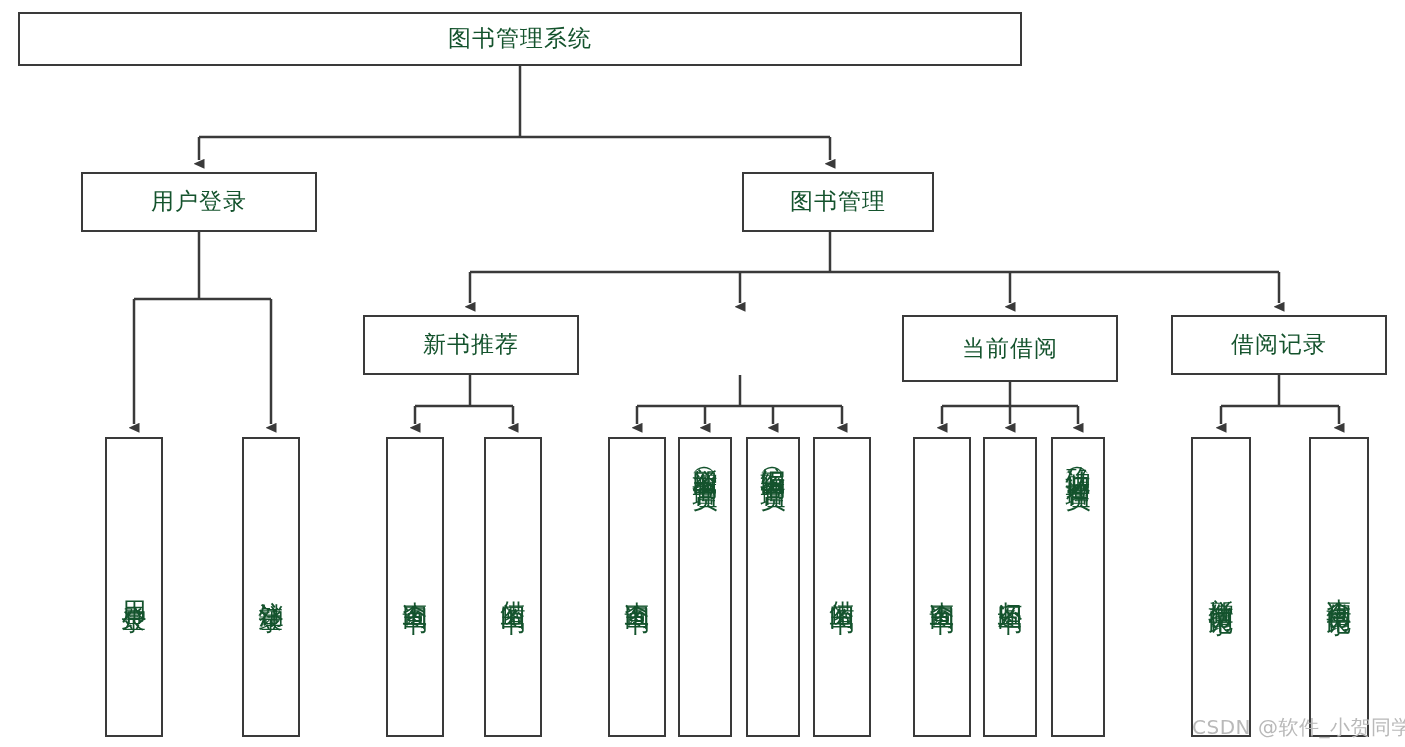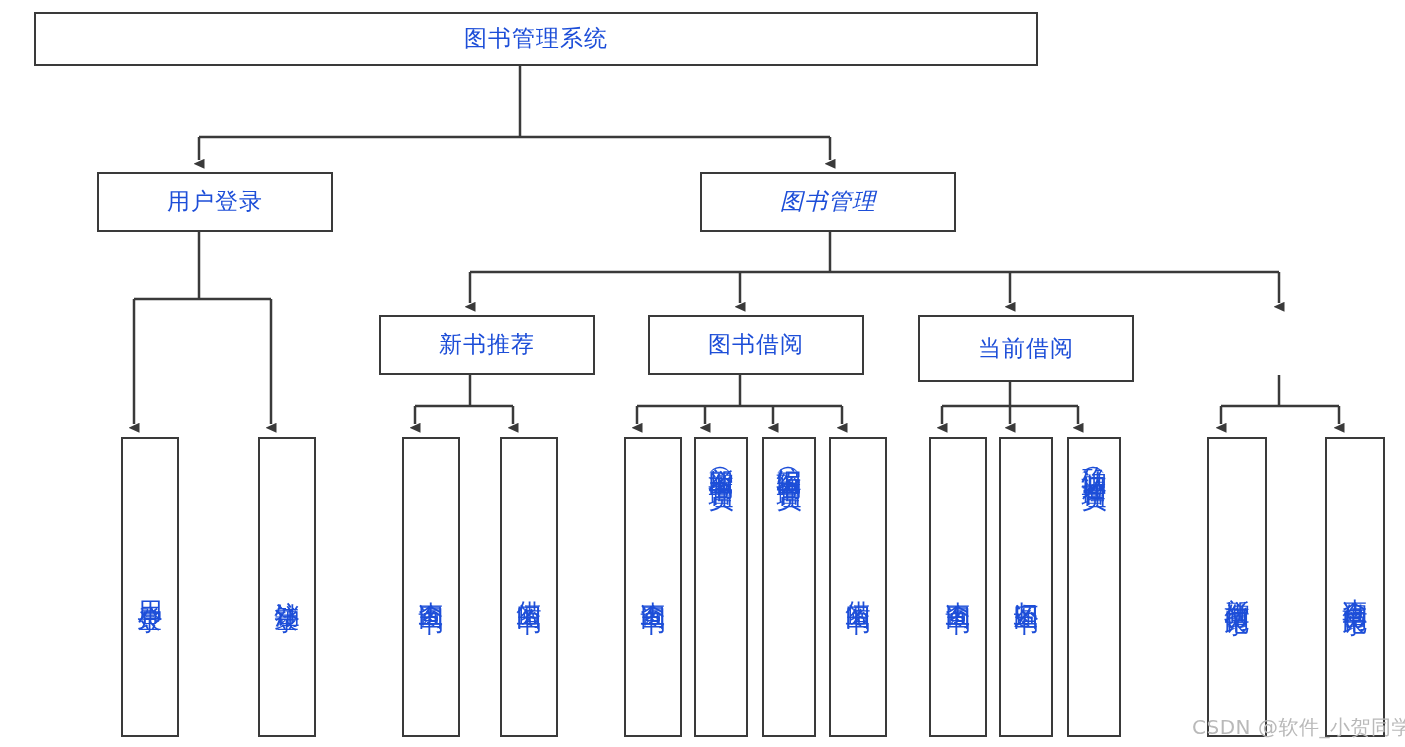--- a/index.html
+++ b/index.html
@@ -27,22 +27,21 @@
     pointer-events: none;
   }
   .node {
     position: absolute;
     box-sizing: border-box;
     border: 2.5px solid #3a3a3a;
     background: #ffffff;
     display: flex;
     align-items: center;
     justify-content: center;
-    color: #1d4ed8;
-    margin-left: 16px;
+    color: #14532d;
   }
   .node .label {
     display: block;
     text-align: center;
     line-height: 1.18;
   }
   
   .node.horiz .label {
     writing-mode: horizontal-tb;
     font-size: 23px;
@@ -135,36 +134,36 @@
   </svg>
 
   <div class="node horiz root" style="left:18px; top:12px; width:1004px; height:54px;">
     <span class="label">图书管理系统</span>
   </div>
 
   <div class="node horiz" style="left:81px; top:172px; width:236px; height:60px;">
     <span class="label">用户登录</span>
   </div>
 
-  <div class="node horiz" style="left:684px; top:172px; width:256px; height:60px;font-style:italic;">
+  <div class="node horiz" style="left:742px; top:172px; width:192px; height:60px;">
     <span class="label">图书管理</span>
   </div>
 
   <div class="node horiz" style="left:363px; top:315px; width:216px; height:60px;">
     <span class="label">新书推荐</span>
   </div>
 
-  <div class="node horiz" style="left:632px; top:315px; width:216px; height:60px;">
-    <span class="label">图书借阅</span>
-  </div>
 
   <div class="node horiz" style="left:902px; top:315px; width:216px; height:67px;">
     <span class="label">当前借阅</span>
   </div>
 
+  <div class="node horiz" style="left:1171px; top:315px; width:216px; height:60px;">
+    <span class="label">借阅记录</span>
+  </div>
 
   <div class="node vert centered" style="left:105px; top:437px; width:58px; height:300px;">
     <span class="label">用户登录</span>
   </div>
 
   <div class="node vert centered" style="left:242px; top:437px; width:58px; height:300px;">
     <span class="label">注销登录</span>
   </div>
 
   <div class="node vert centered" style="left:386px; top:437px; width:58px; height:300px;">

